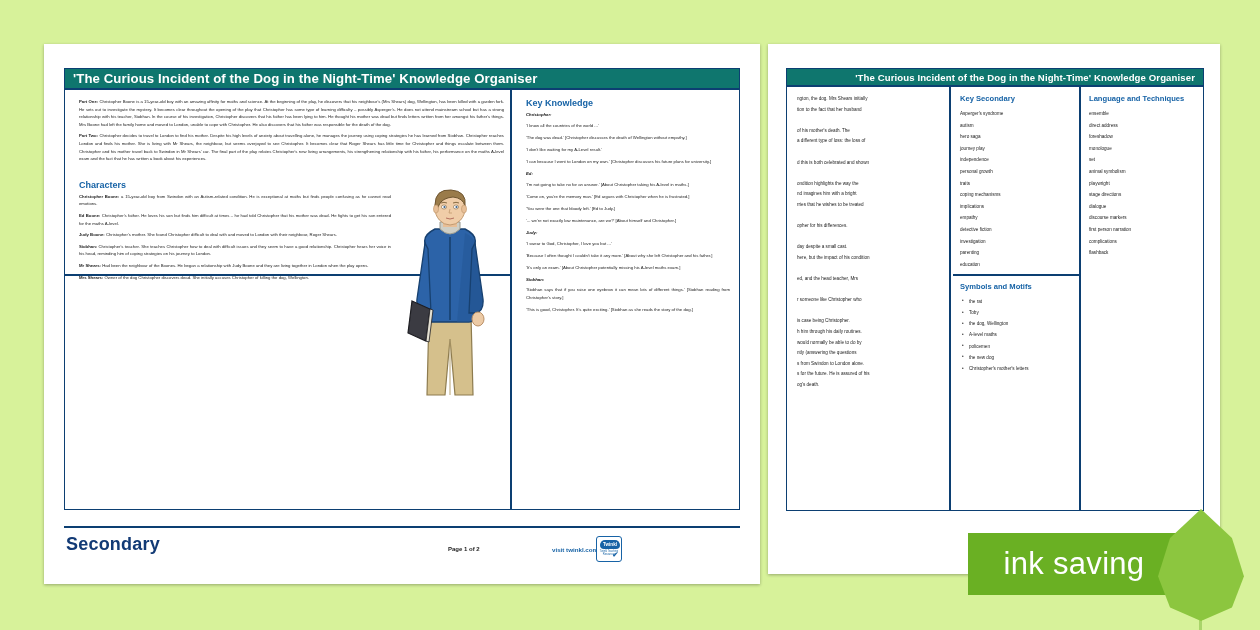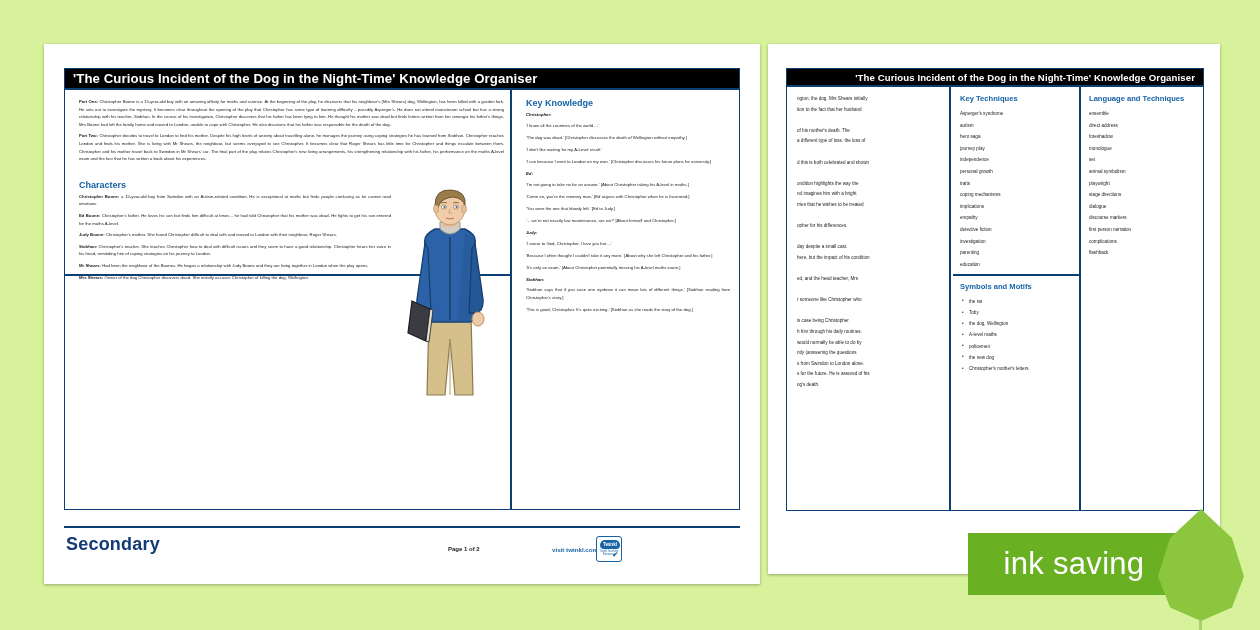--- a/index.html
+++ b/index.html
@@ -22,21 +22,21 @@
     z-index: 1;
   }
   #page1 {
     left: 44px; top: 44px;
     width: 716px; height: 540px;
     z-index: 2;
   }
 
   
   .banner {
-    background: #000000;
+    background: #0f766e;
     border: 1.5px solid #0c3f72;
     color: #ffffff;
     font-weight: bold;
     letter-spacing: .1px;
     white-space: nowrap;
     overflow: hidden;
   }
   #page1 .banner {
     position: absolute; left: 20px; top: 24px;
     width: 676px; height: 21px;
@@ -229,21 +229,21 @@
           <div style="white-space: nowrap; min-height: 10.6px;">h him through his daily routines.</div>
           <div style="white-space: nowrap; min-height: 10.6px;">would normally be able to do by</div>
           <div style="white-space: nowrap; min-height: 10.6px;">ntly (answering the questions</div>
           <div style="white-space: nowrap; min-height: 10.6px;">s from Swindon to London alone.</div>
           <div style="white-space: nowrap; min-height: 10.6px;">s for the future. He is assured of his</div>
           <div style="white-space: nowrap; min-height: 10.6px;">og's death.</div>
         </div>
     </div>
 
     <div id="p2-c2">
-      <h2 class="sect small">Key Techniques</h2>
+      <h2 class="sect small">Key Secondary</h2>
       <ul class="vocab-list" id="vocab-list">
           <li>Asperger's syndrome</li>
           <li>autism</li>
           <li>hero saga</li>
           <li>journey play</li>
           <li>independence</li>
           <li>personal growth</li>
           <li>traits</li>
           <li>coping mechanisms</li>
           <li>implications</li>

